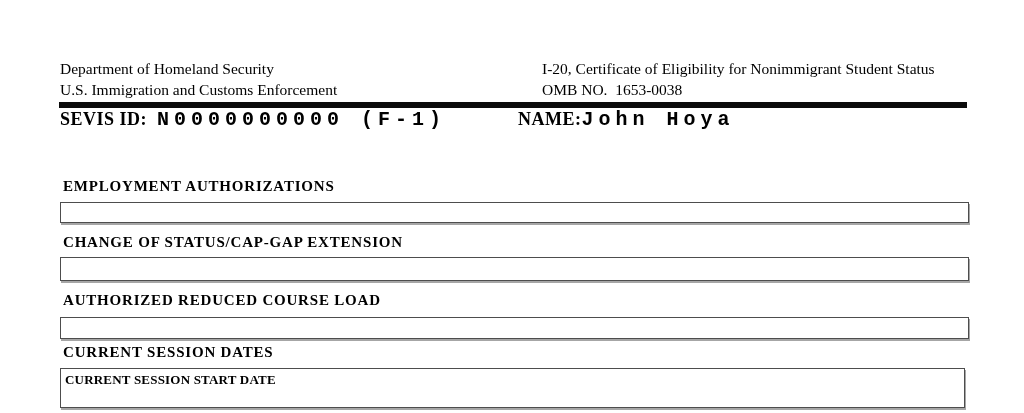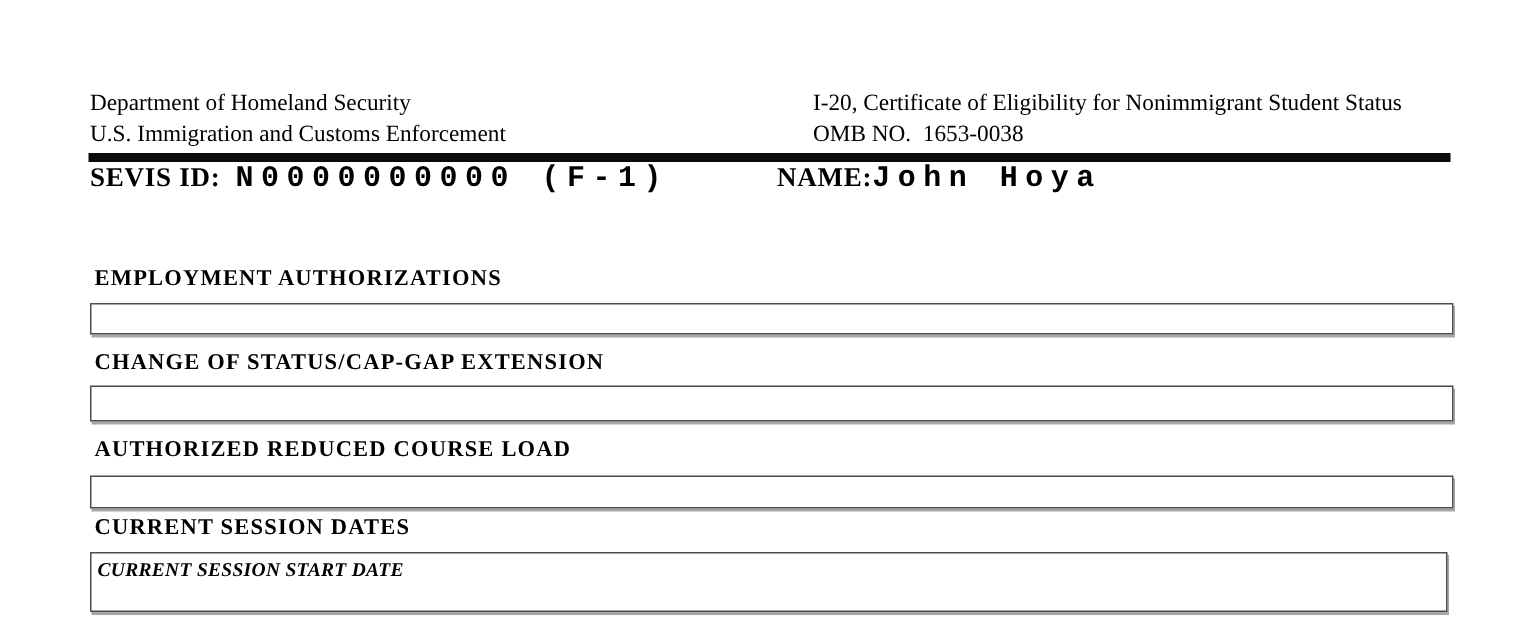--- a/index.html
+++ b/index.html
@@ -67,21 +67,21 @@
   .b-rcl        { top: 317px; height: 20px; }
 
   
   .session-box {
     left: 60px; top: 368px;
     width: 903px; height: 38px;
     background: #fff;
     border: 1px solid #4d4d4d;
     box-shadow: 1px 2px 0 #a6a6a6;
   }
-  .session-cell { position: absolute; top: 3px; font-style: italic; }
+  .session-cell { position: absolute; top: 3px; }
   .cell-start { left: 4px;   width: 450px; }
   .cell-end   { left: 457px; width: 440px; }
   .cell-label {
     font-weight: bold; font-size: 13px; letter-spacing: 0.2px;
     display: block;
   }
   .cell-value {
     display: block; font-size: 13px; min-height: 16px;
     font-family: "Liberation Serif", serif;
   }

